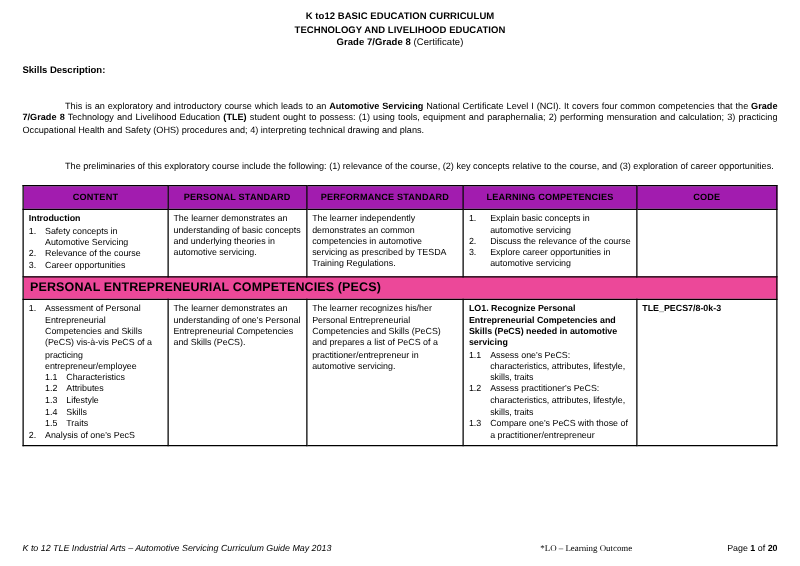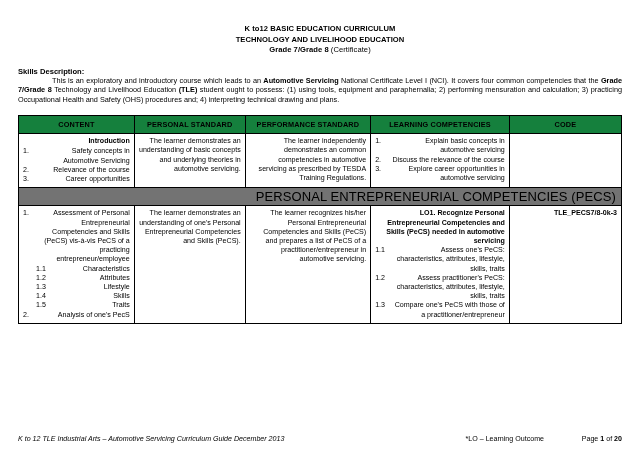--- a/index.html
+++ b/index.html
@@ -11,21 +11,21 @@
     width: 640px;
     height: 453px;
     font-family: "Liberation Sans", sans-serif;
     color: #000000;
     overflow: hidden;
   }
   .page {
     width: 640px;
     height: 453px;
     box-sizing: border-box;
-    padding: 24px 18px 6px 18px;
+    padding: 8px 18px 6px 18px;
     position: relative;
   }
 
   
   .doc-header {
     text-align: center;
     font-weight: bold;
     font-size: 7.6px;
     line-height: 10.6px;
     letter-spacing: 0.05px;
@@ -40,52 +40,52 @@
   
   .section-label {
     font-weight: bold;
     font-size: 7.6px;
     margin-top: 11px;
   }
   .para {
     font-size: 7.3px;
     line-height: 9.4px;
     text-align: justify;
-    margin-top: 0;
+    margin-top: 20px;
     text-indent: 34px;
   }
   .para b { font-weight: bold; }
 
   
   table.curriculum {
     width: 100%;
     border-collapse: collapse;
     margin-top: 11px;
     table-layout: fixed;
   }
   table.curriculum td, table.curriculum th {
     border: 1px solid #000000;
     vertical-align: top;
     padding: 3px 4px;
     font-size: 7.1px;
     line-height: 9.2px;
-    text-align: right;
+    text-align: left;
   }
   table.curriculum thead th {
-    background: #15803d;
+    background: #a21caf;
     text-align: center;
     font-weight: bold;
     font-size: 7.3px;
     padding: 4px 2px;
     letter-spacing: 0.15px;
   }
   tr.section-row td {
-    background: #737373;
-    font-weight: normal;
-    font-size: 13px;
+    background: #ec4899;
+    font-weight: bold;
+    font-size: 10px;
     padding: 4px 5px;
     letter-spacing: 0.1px;
   }
 
   .cell-title {
     font-weight: bold;
     margin-bottom: 1px;
   }
 
   ol.num-list {
@@ -133,21 +133,22 @@
     display: flex;
     align-items: baseline;
     font-size: 7.1px;
   }
   .footer .left {
     font-style: italic;
     flex: 1 1 auto;
   }
   .footer .mid {
     width: 150px;
-    text-align: right;
+    text-align: center;
+    font-family: Liberation Serif, serif;
   }
   .footer .right {
     width: 78px;
     text-align: right;
   }
   .footer .right b { font-weight: bold; }
 
   .col-content { width: 19.2%; }
   .col-cs { width: 18.4%; }
   .col-ps { width: 20.8%; }
@@ -162,20 +163,21 @@
   <div class="doc-header">
     <div>K to12 BASIC EDUCATION CURRICULUM</div>
     <div>TECHNOLOGY AND LIVELIHOOD EDUCATION</div>
     <div class="grade-line"><span>Grade 7/Grade 8</span><span class="expl"> (Certificate)</span></div>
   </div>
 
   <div class="section-label">Skills Description:</div>
 
   <div class="para"><span>This is an exploratory and introductory course which leads to an </span><b>Automotive Servicing</b><span> National Certificate Level I (NCI). It covers four common competencies that the </span><b>Grade 7/Grade 8</b><span> Technology and Livelihood Education </span><b>(TLE)</b><span> student ought to possess: (1) using tools, equipment and paraphernalia; 2) performing mensuration and calculation; 3) practicing Occupational Health and Safety (OHS) procedures and; 4) interpreting technical drawing and plans.</span></div>
 
+  <div class="para">The preliminaries of this exploratory course include the following: (1) relevance of the course, (2) key concepts relative to the course, and (3) exploration of career opportunities.</div>
 
   <table class="curriculum">
     <colgroup>
       <col class="col-content">
       <col class="col-cs">
       <col class="col-ps">
       <col class="col-lc">
       <col class="col-code">
     </colgroup>
     <thead>
@@ -239,18 +241,18 @@
             <li><span class="marker">1.2</span><span>Assess practitioner's PeCS: characteristics, attributes, lifestyle, skills, traits</span></li>
             <li><span class="marker">1.3</span><span>Compare one's PeCS with those of a practitioner/entrepreneur</span></li>
           </ul>
         </td>
         <td class="code-cell">TLE_PECS7/8-0k-3</td>
       </tr>
     </tbody>
   </table>
 
   <div class="footer">
-    <div class="left">K to 12 TLE Industrial Arts – Automotive Servicing Curriculum Guide December 2013</div>
+    <div class="left">K to 12 TLE Industrial Arts – Automotive Servicing Curriculum Guide May 2013</div>
     <div class="mid">*LO – Learning Outcome</div>
     <div class="right"><span>Page </span><b>1</b><span> of </span><b>20</b></div>
   </div>
 
 </div>
 
 </body></html>

